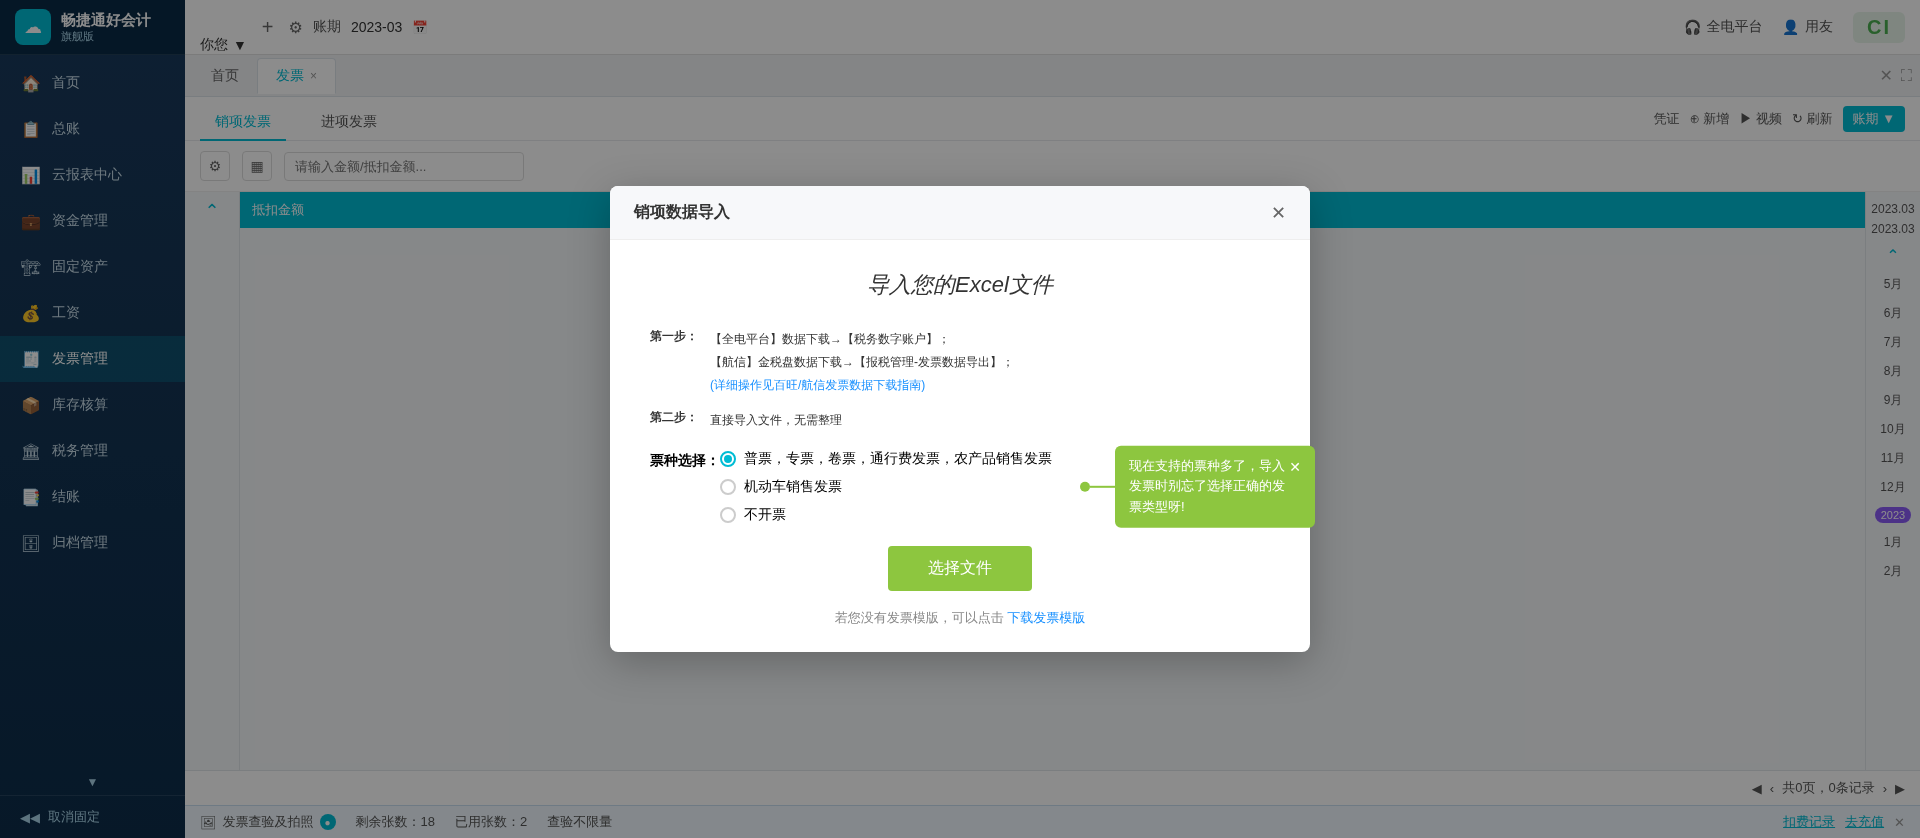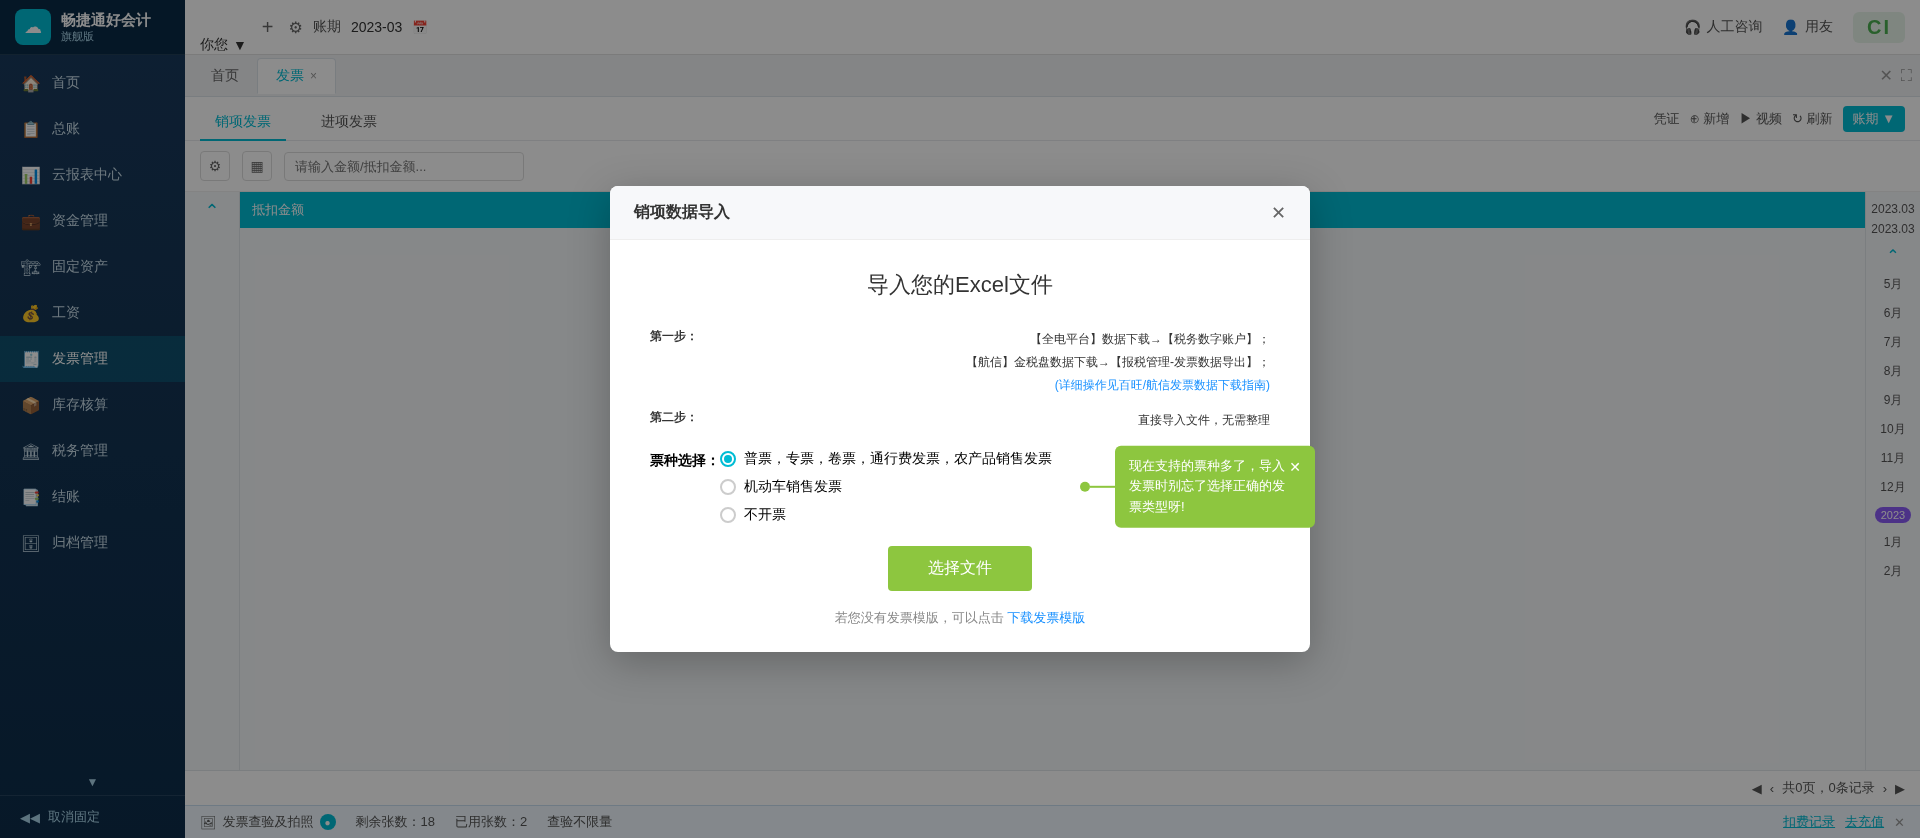--- a/index.html
+++ b/index.html
@@ -117,25 +117,25 @@
       background: #fff; border-radius: 8px; width: 700px; padding: 0;
       box-shadow: 0 10px 40px rgba(0,0,0,0.25); position: relative;
     }
     .modal-header {
       display: flex; align-items: center; justify-content: space-between;
       padding: 16px 24px; border-bottom: 1px solid #eee; background: #f7f8fa; border-radius: 8px 8px 0 0;
     }
     .modal-title { font-size: 16px; font-weight: bold; color: #333; }
     .modal-close { font-size: 18px; color: #666; cursor: pointer; line-height: 1; }
     .modal-body { padding: 30px 40px 25px; }
-    .modal-main-title { text-align: center; font-size: 22px; color: #333; margin-bottom: 28px; font-weight: 500; }
+    .modal-main-title { text-align: center; font-size: 22px; color: #333; margin-bottom: 28px; font-weight: 500; font-style: italic; }
 
     .step-row { display: flex; margin-bottom: 12px; font-size: 12px; color: #333; }
     .step-label { font-weight: bold; white-space: nowrap; min-width: 60px; }
-    .step-content { flex: 1; line-height: 1.9; text-align: right; }
+    .step-content { flex: 1; line-height: 1.9; }
     .step-link { color: #1890ff; cursor: pointer; text-decoration: none; }
 
     .ticket-select-row { display: flex; align-items: flex-start; margin-bottom: 14px; font-size: 14px; }
     .ticket-label { font-weight: bold; white-space: nowrap; min-width: 70px; padding-top: 2px; }
     .radio-group { display: flex; flex-direction: column; gap: 10px; }
     .radio-item { display: flex; align-items: center; gap: 8px; cursor: pointer; }
     .radio-circle {
       width: 16px; height: 16px; border-radius: 50%; border: 2px solid #ccc;
       display: flex; align-items: center; justify-content: center; flex-shrink: 0;
     }
@@ -222,21 +222,21 @@
     <span>▼</span>
   </div>
   <span class="topbar-plus">+</span>
   <span class="topbar-gear">⚙</span>
   <span style="font-size:14px;color:#555;">账期</span>
   <span style="font-size:14px;color:#333;font-weight:500;">2023-03</span>
   <span style="color:#00bcd4;">📅</span>
   <div class="topbar-right">
     <div class="topbar-consult">
       <span>🎧</span>
-      <span>人工咨询</span>
+      <span>全电平台</span>
     </div>
     <div class="topbar-user">
       <span>👤</span>
       <span>用友</span>
     </div>
 
     <div style="background:#e8f5e9;border-radius:6px;padding:4px 14px;font-size:20px;font-weight:bold;color:#4caf50;letter-spacing:2px;">CI</div>
   </div>
 </div>
 

